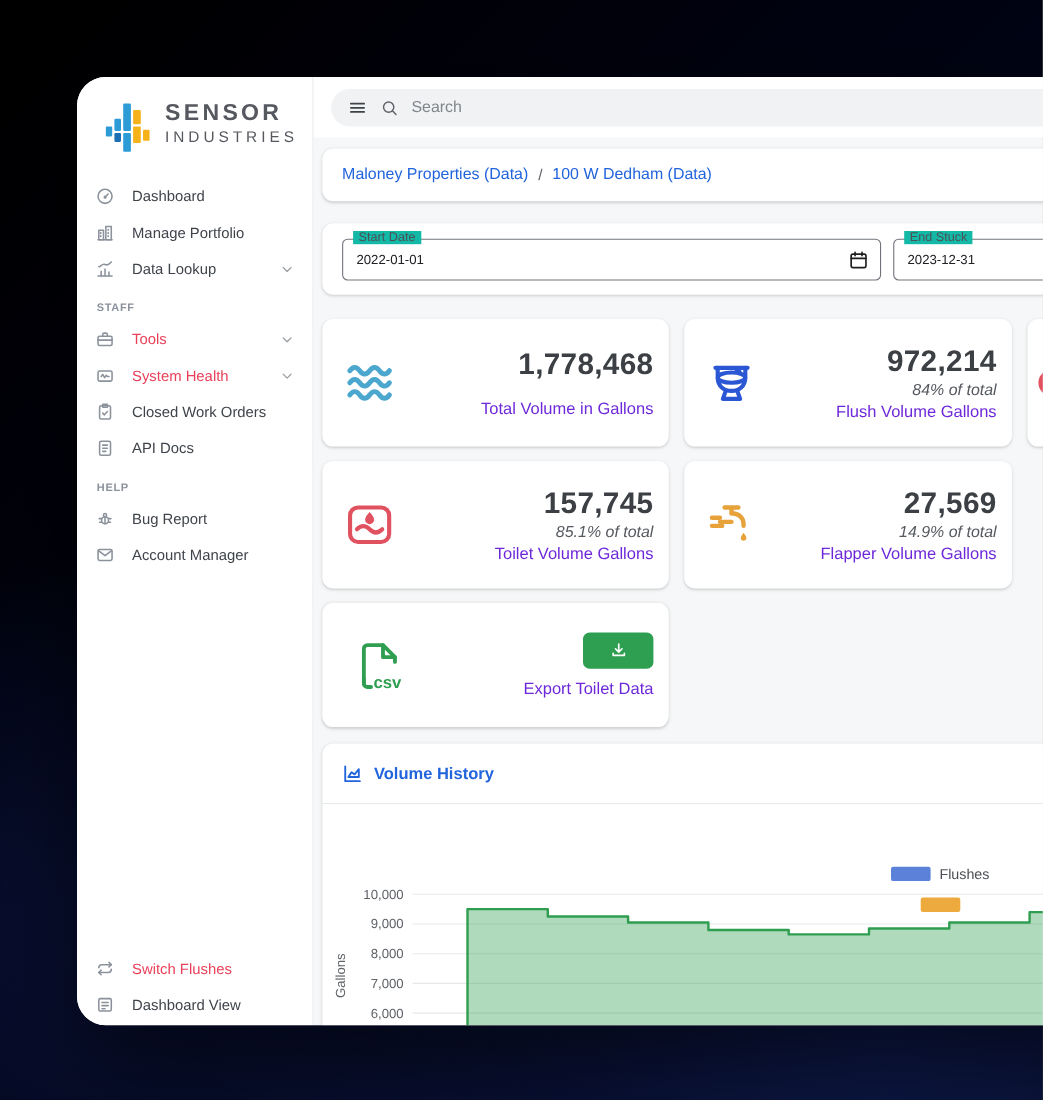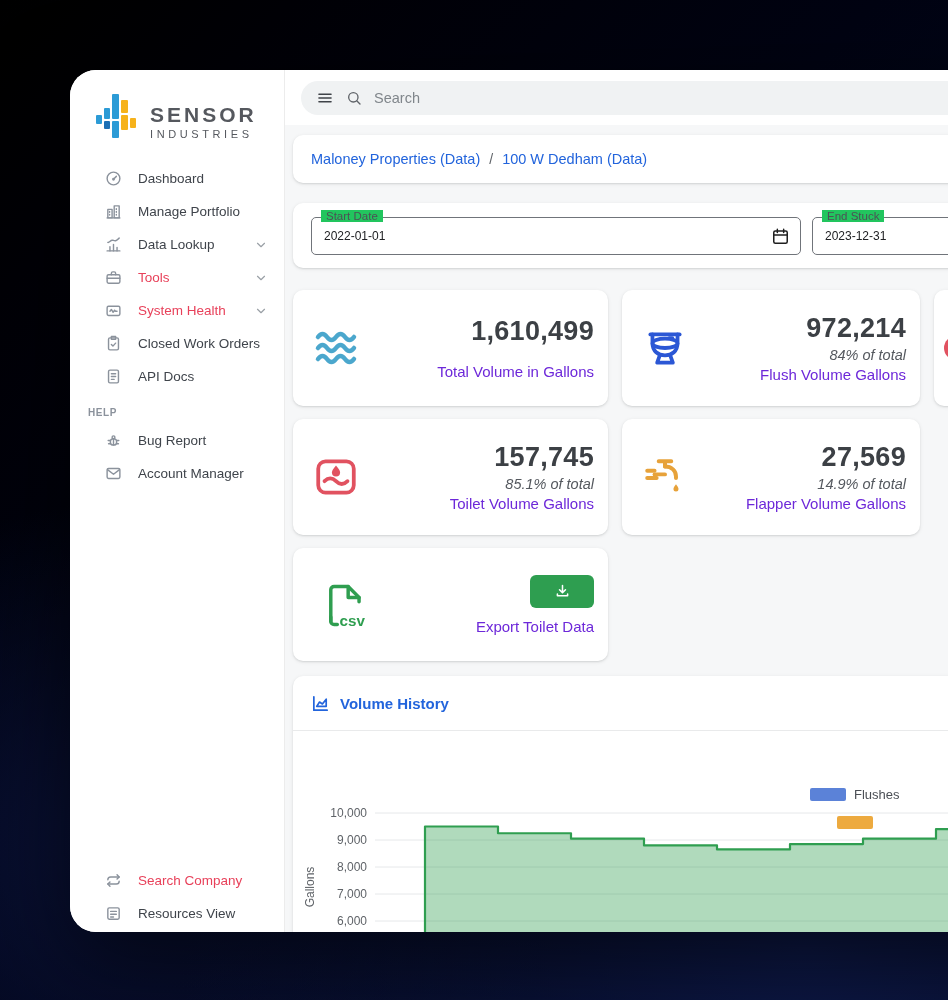--- a/index.html
+++ b/index.html
@@ -12,26 +12,26 @@
       linear-gradient(135deg, #000000 0%, #010312 45%, #050b28 100%);
     position:relative;
   }
   .window {
     position:absolute; left:70px; top:70px; width:1020px; height:862px;
     border-radius:26px; overflow:hidden; background:#ffffff; display:flex;
     box-shadow:0 30px 90px rgba(0,0,0,0.6);
   }
   
   .sidebar { width:215px; flex:none; background:#fff; border-right:1px solid #ececec; position:relative; }
-  .logo { display:flex; align-items:flex-end; gap:10px; padding:22px 0 14px 26px; }
+  .logo { display:flex; align-items:flex-start; gap:10px; padding:22px 0 14px 26px; }
   .logo-text { line-height:1; }
   .logo-title { font-size:21px; letter-spacing:3px; color:#55585e; font-weight:600; }
-  .logo-sub { font-size:11px; letter-spacing:3.6px; color:#55585e; margin-top:4px; font-weight:500; }
+  .logo-sub { font-size:14px; letter-spacing:3.6px; color:#55585e; margin-top:4px; font-weight:500; }
   .nav { margin-top:8px; }
-  .nav-item { display:flex; align-items:center; height:33px; padding:0 16px 0 34px; cursor:pointer; }
+  .nav-item { display:flex; align-items:center; height:33px; padding:0 16px 0 16px; cursor:pointer; }
   .nav-item .ic { width:18px; height:18px; flex:none; color:#8b929c; display:flex; align-items:center; justify-content:center; }
   .nav-item .lbl { margin-left:16px; font-size:13.5px; color:#3f444b; flex:1; white-space:nowrap; }
   .nav-item.accent .lbl { color:#e8415a; }
   .nav-item .chev { color:#9aa0a6; width:14px; height:14px; }
   .nav-section { font-size:10px; font-weight:700; letter-spacing:0.6px; color:#8b929c; padding:14px 18px 6px; }
   .sidebar-footer { position:absolute; left:0; right:0; bottom:2px; }
   svg.stroke { fill:none; stroke:currentColor; stroke-width:2; stroke-linecap:round; stroke-linejoin:round; }
   
   .main { flex:1; background:#f6f7f8; overflow:hidden; }
   .topbar { height:55px; background:#fff; display:flex; align-items:center; padding:0 16px; }
@@ -41,21 +41,21 @@
   .content { padding:10px 8px 0; }
   .card { background:#fff; border-radius:10px; box-shadow:0 1px 2px rgba(60,64,67,.14), 0 1px 4px rgba(60,64,67,.08); }
   .breadcrumb-card { height:48px; display:flex; align-items:center; padding:0 18px; gap:9px; margin-bottom:20px; }
   .crumb { color:#2264dc; font-size:14.5px; font-weight:500; cursor:pointer; }
   .crumb-sep { color:#5f6368; font-size:14px; }
   
   .date-card { height:65px; position:relative; margin-bottom:22px; }
   .field { position:absolute; top:14px; height:38px; border:1px solid #70747a; border-radius:5px; background:#fff; }
   .field-start { left:18px; width:490px; }
   .field-end { left:519px; width:300px; }
-  .field-label { position:absolute; top:-8px; left:9px; background:#22c55e; padding:0 5px; font-size:11.5px; color:#4d5156; }
+  .field-label { position:absolute; top:-8px; left:9px; background:#14b8a6; padding:0 5px; font-size:11.5px; color:#4d5156; }
   .field-value { line-height:36px; padding:0 12px; font-size:12px; color:#202124; }
   .cal-btn { position:absolute; right:9px; top:9px; width:20px; height:20px; color:#1f1f1f; cursor:pointer; }
   
   .stat-grid { display:grid; grid-template-columns:315px 298px 300px; gap:13px 14px; }
   .stat-card { height:116px; display:flex; align-items:center; padding:0 14px 0 20px; }
   .stat-icon { width:54px; flex:none; display:flex; align-items:center; }
   .stat-text { flex:1; display:flex; flex-direction:column; align-items:flex-end; justify-content:center; gap:3px; text-align:right; }
   .stat-text.wide-gap { gap:16px; }
   .stat-value { font-size:27px; font-weight:700; color:#3c4045; letter-spacing:0.3px; }
   .stat-pct { font-size:14.5px; font-style:italic; color:#55595f; }
@@ -127,20 +127,21 @@
               <path d="M4 9c2 1 4-4 7-3s4 2 9-3"></path>
             </svg>
           </span>
         <span class="lbl">Data Lookup</span>
         <span class="chev">
           <svg class="stroke" width="14" height="14" viewBox="0 0 24 24">
               <path d="M6 9l6 6 6-6"></path>
             </svg></span>
       </div>
 
+      <div class="nav-section">STAFF</div>
 
       <div class="nav-item accent">
         <span class="ic">
           <svg class="stroke" width="17" height="17" viewBox="0 0 24 24">
               <rect x="3" y="8" width="18" height="12" rx="2"></rect>
               <path d="M9 8V6a2 2 0 0 1 2-2h2a2 2 0 0 1 2 2v2"></path>
               <path d="M3 13h18"></path>
             </svg>
           </span>
         <span class="lbl">Tools</span>
@@ -208,30 +209,30 @@
     <div class="sidebar-footer">
       <div class="nav-item accent">
         <span class="ic">
           <svg class="stroke" width="17" height="17" viewBox="0 0 24 24">
               <path d="M17 4l3 3-3 3"></path>
               <path d="M20 7H8a4 4 0 0 0-4 4"></path>
               <path d="M7 20l-3-3 3-3"></path>
               <path d="M4 17h12a4 4 0 0 0 4-4"></path>
             </svg>
           </span>
-        <span class="lbl">Search Company</span>
+        <span class="lbl">Switch Flushes</span>
       </div>
       <div class="nav-item">
         <span class="ic">
           <svg class="stroke" width="17" height="17" viewBox="0 0 24 24">
               <rect x="4" y="4" width="16" height="16" rx="2"></rect>
               <path d="M8 9h8M8 13h8M8 17h4"></path>
             </svg>
           </span>
-        <span class="lbl">Resources View</span>
+        <span class="lbl">Dashboard View</span>
       </div>
     </div>
   </aside>
 
   <div class="main">
 
     <div class="topbar">
       <div class="search-pill">
         <span style="color:#3f4348; display:flex;">
           <svg class="stroke" width="18" height="18" viewBox="0 0 24 24" style="stroke-width:2.2">
@@ -276,21 +277,21 @@
 
         <div class="card stat-card">
           <span class="stat-icon">
             <svg width="52" height="40" viewBox="0 0 52 40" fill="none" stroke="#4BA7CD" stroke-width="4.5" stroke-linecap="round">
               <path d="M5 9q4.5-6 9 0t9 0t9 0t9 0"></path>
                 <path d="M5 20q4.5-6 9 0t9 0t9 0t9 0"></path>
                 <path d="M5 31q4.5-6 9 0t9 0t9 0t9 0"></path>
               </svg>
             </span>
           <div class="stat-text wide-gap">
-            <div class="stat-value">1,610,499</div>
+            <div class="stat-value">1,778,468</div>
             <div class="stat-label">Total Volume in Gallons</div>
           </div>
         </div>
 
         <div class="card stat-card">
           <span class="stat-icon">
             <svg width="46" height="46" viewBox="0 0 44 44" fill="none" stroke="#2B57D5" stroke-width="3.6" stroke-linecap="round" stroke-linejoin="round">
               <path d="M8 9h28"></path>
                 <path d="M10 9v7M34 9v7"></path>
                 <path d="M26 12.5h3"></path>

